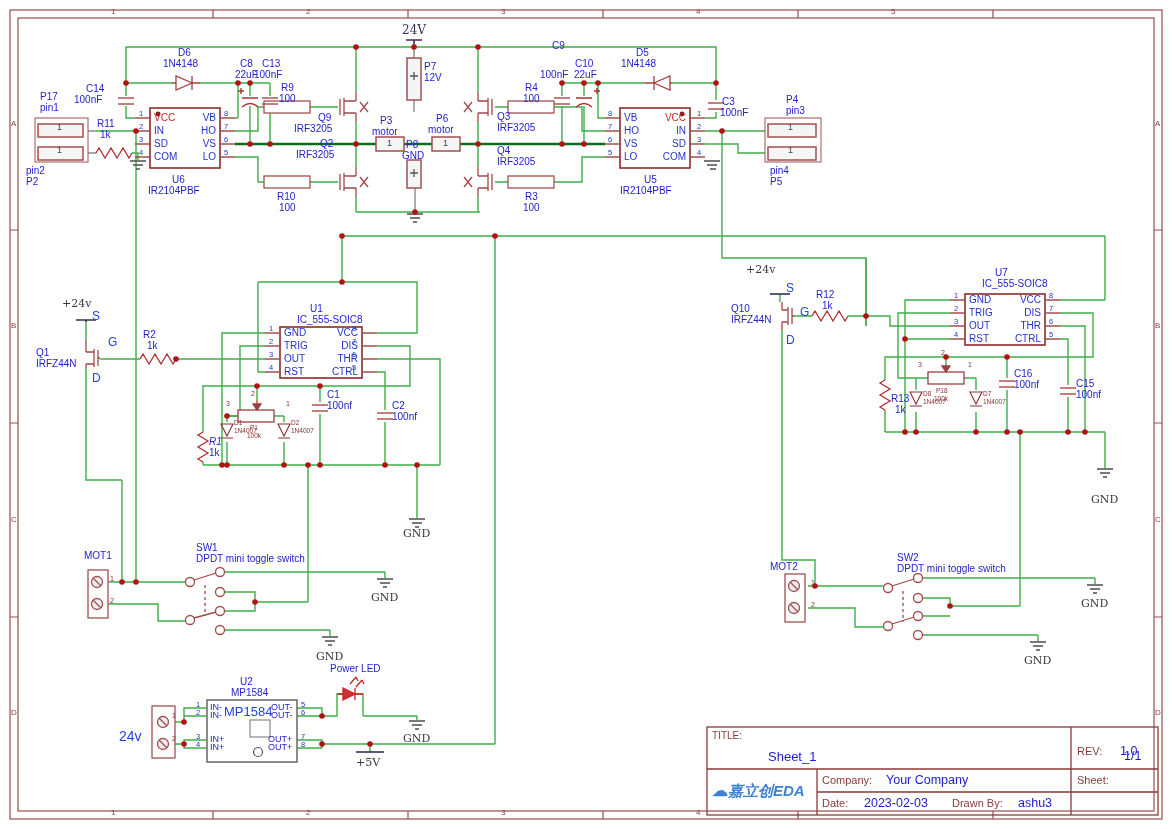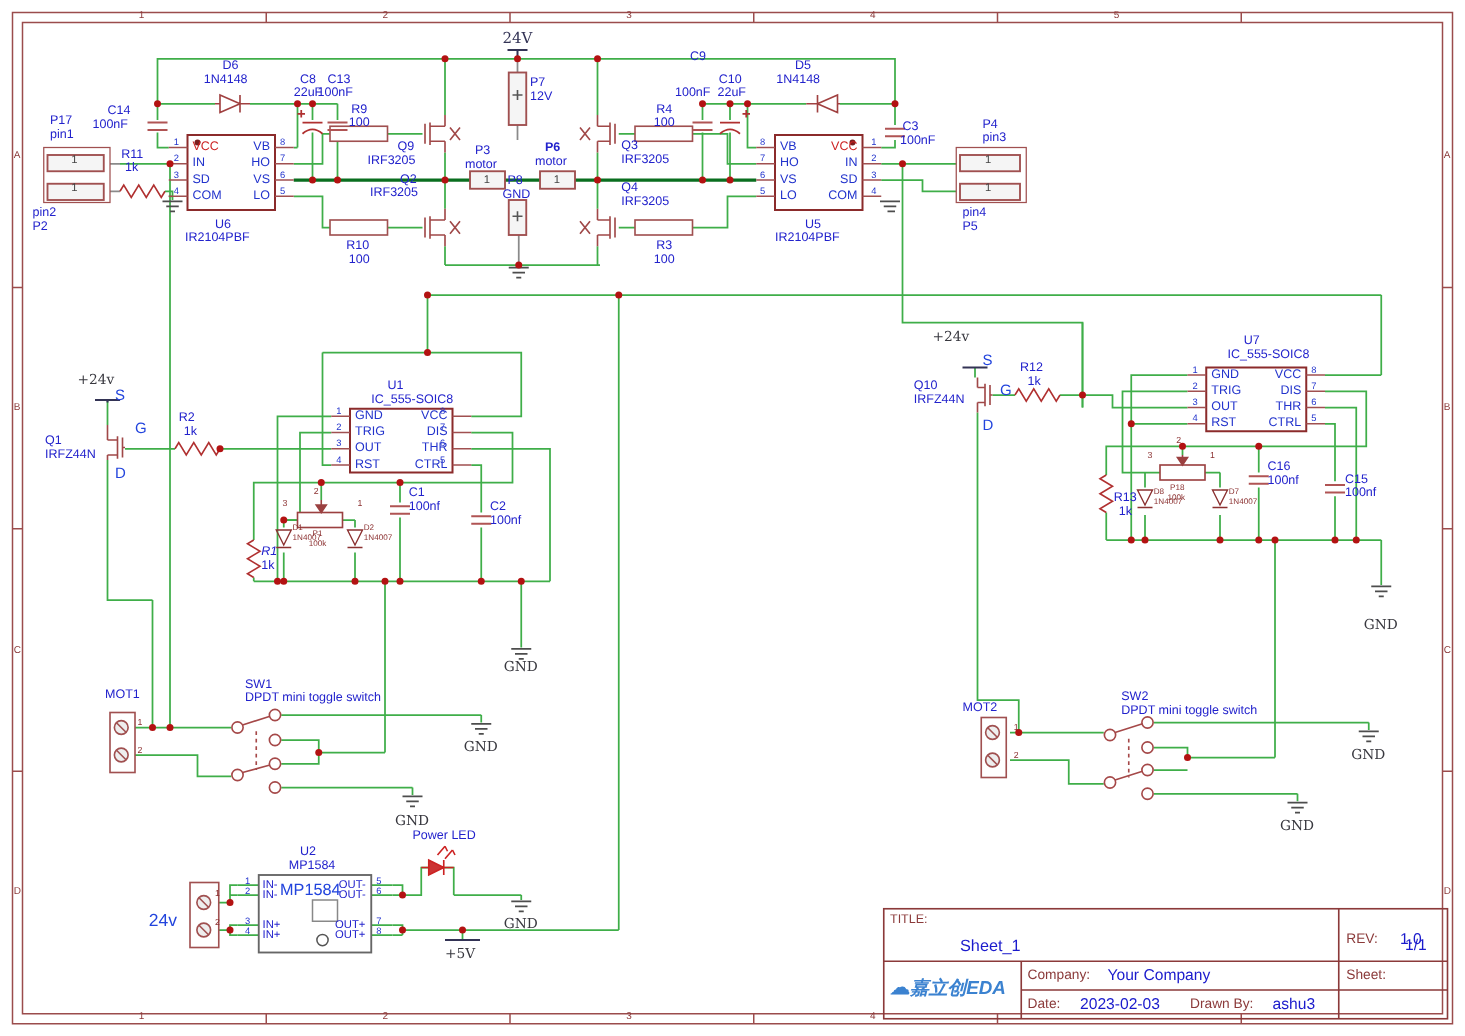--- a/index.html
+++ b/index.html
@@ -401,21 +401,21 @@
       <span class="lb nm" style="left: 154px; top: 152px;">COM</span>
       <span class="lb nmr" style="left: 186px; top: 113px;">VB</span>
       <span class="lb nmr" style="left: 186px; top: 126px;">HO</span>
       <span class="lb nmr" style="left: 186px; top: 139px;">VS</span>
       <span class="lb nmr" style="left: 186px; top: 152px;">LO</span>
       <span class="lb bl" style="left: 424px; top: 62px;">P7</span>
       <span class="lb bl" style="left: 424px; top: 73px;">12V</span>
       <span class="lb bl" style="left: 380px; top: 116px;">P3</span>
       <span class="lb bl" style="left: 372px; top: 127px;">motor</span>
       <span class="lb d9" style="left: 387px; top: 139px;">1</span>
-      <span class="lb bl" style="left: 436px; top: 114px; font-weight: bold;">P6</span>
+      <span class="lb bl" style="left: 436px; top: 114px;">P6</span>
       <span class="lb bl" style="left: 428px; top: 125px;">motor</span>
       <span class="lb d9" style="left: 443px; top: 139px;">1</span>
       <span class="lb bl" style="left: 406px; top: 140px;">P8</span>
       <span class="lb bl" style="left: 402px; top: 151px;">GND</span>
       <span class="lb bl" style="left: 552px; top: 41px;">C9</span>
       <span class="lb bl" style="left: 540px; top: 70px;">100nF</span>
       <span class="lb bl" style="left: 575px; top: 59px;">C10</span>
       <span class="lb bl" style="left: 574px; top: 70px;">22uF</span>
       <span class="lb bl" style="left: 636px; top: 48px;">D5</span>
       <span class="lb bl" style="left: 621px; top: 59px;">1N4148</span>

